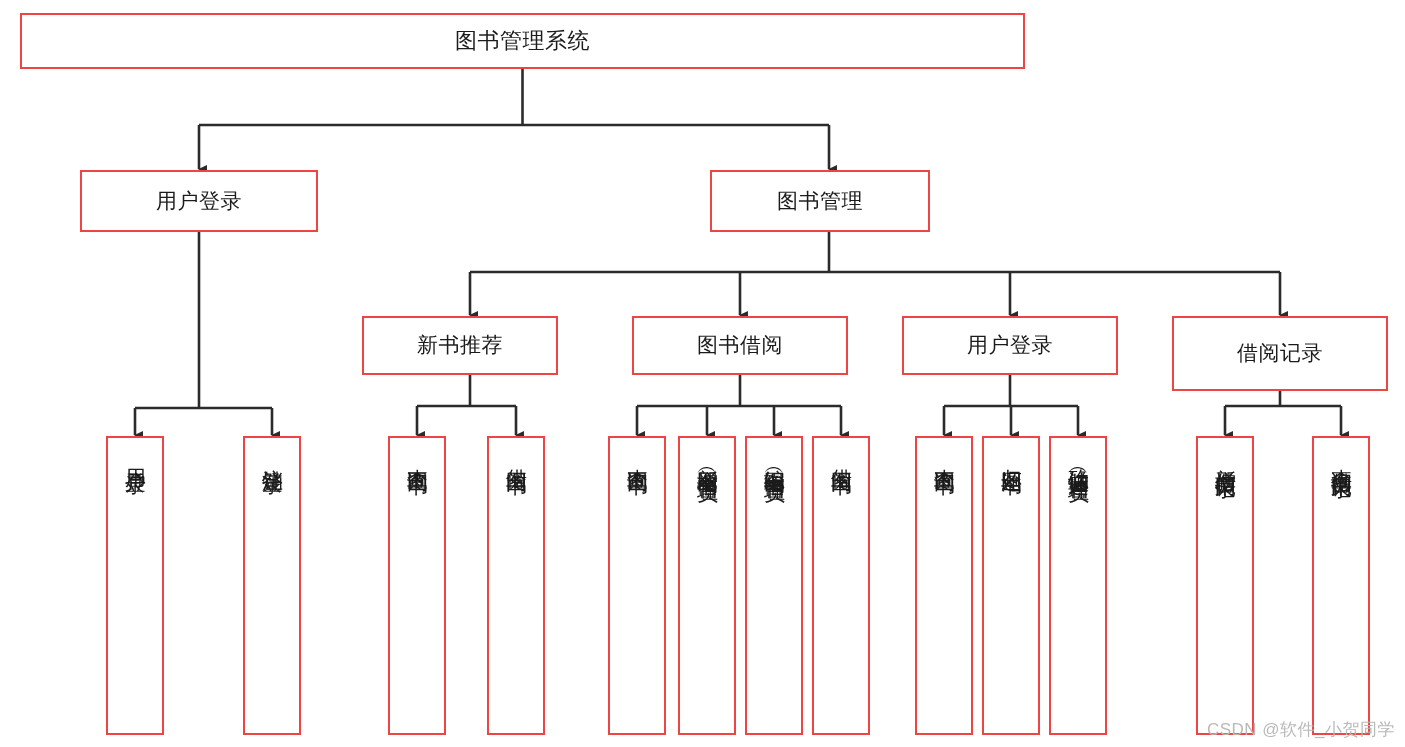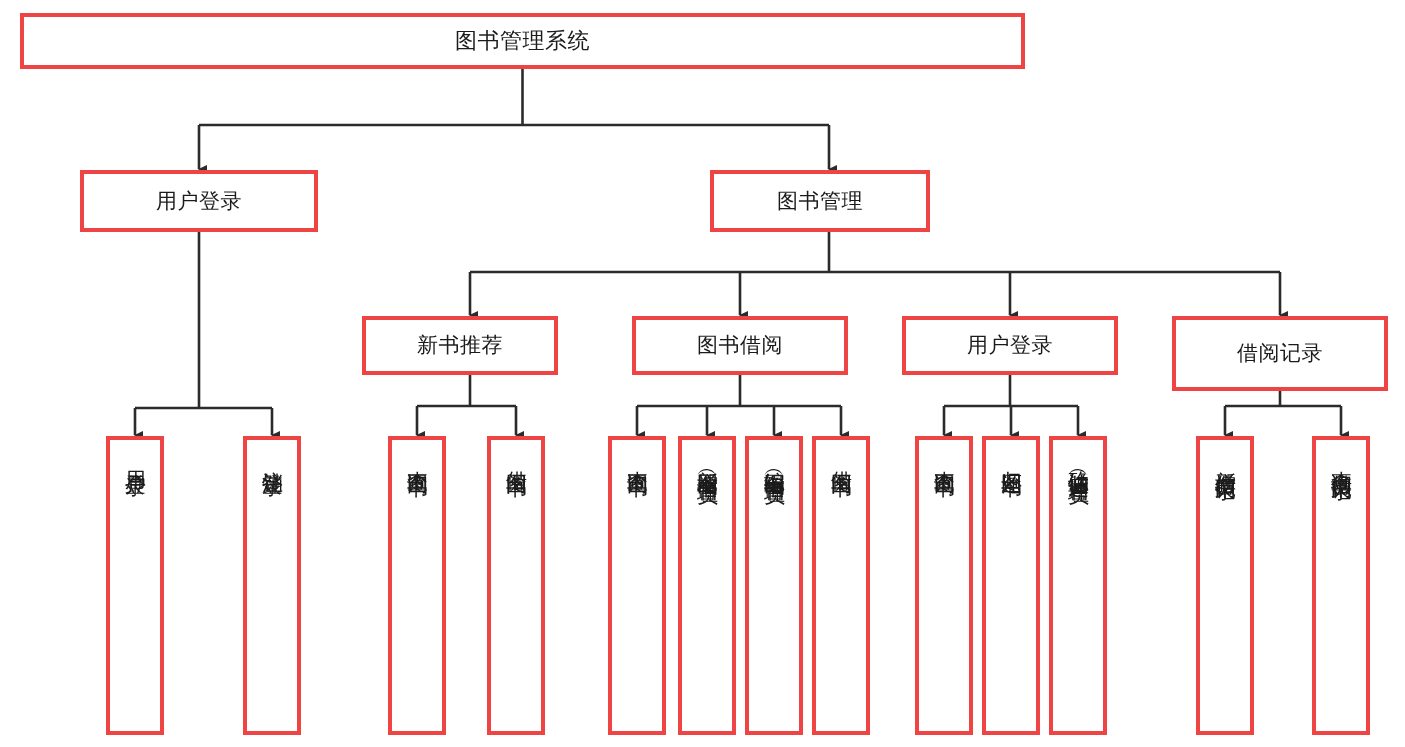--- a/index.html
+++ b/index.html
@@ -24,21 +24,21 @@
     left: 0;
     top: 0;
     width: 1405px;
     height: 747px;
     pointer-events: none;
   }
   .node {
     position: absolute;
     box-sizing: border-box;
     background: #ffffff;
-    border: 4px solid #ef4444;
+    border: 2px solid #ef4444;
     display: flex;
     align-items: center;
     justify-content: center;
     text-align: center;
   }
   .node .label {
     font-size: 21px;
     line-height: 1.18;
     letter-spacing: 0.5px;
     color: #1b1b1b;
@@ -171,13 +171,14 @@
         <span class="label">确认归还（管理员）</span>
       </div>
       <div class="node leaf" style="left: 1196px; top: 436px; width: 58px; height: 299px;">
         <span class="label">新增借阅记录</span>
       </div>
       <div class="node leaf" style="left: 1312px; top: 436px; width: 58px; height: 299px;">
         <span class="label">查询借阅记录</span>
       </div>
     </div>
 
+  <div id="watermark">CSDN @软件_小贺同学</div>
 </div>
 
 </body></html>

